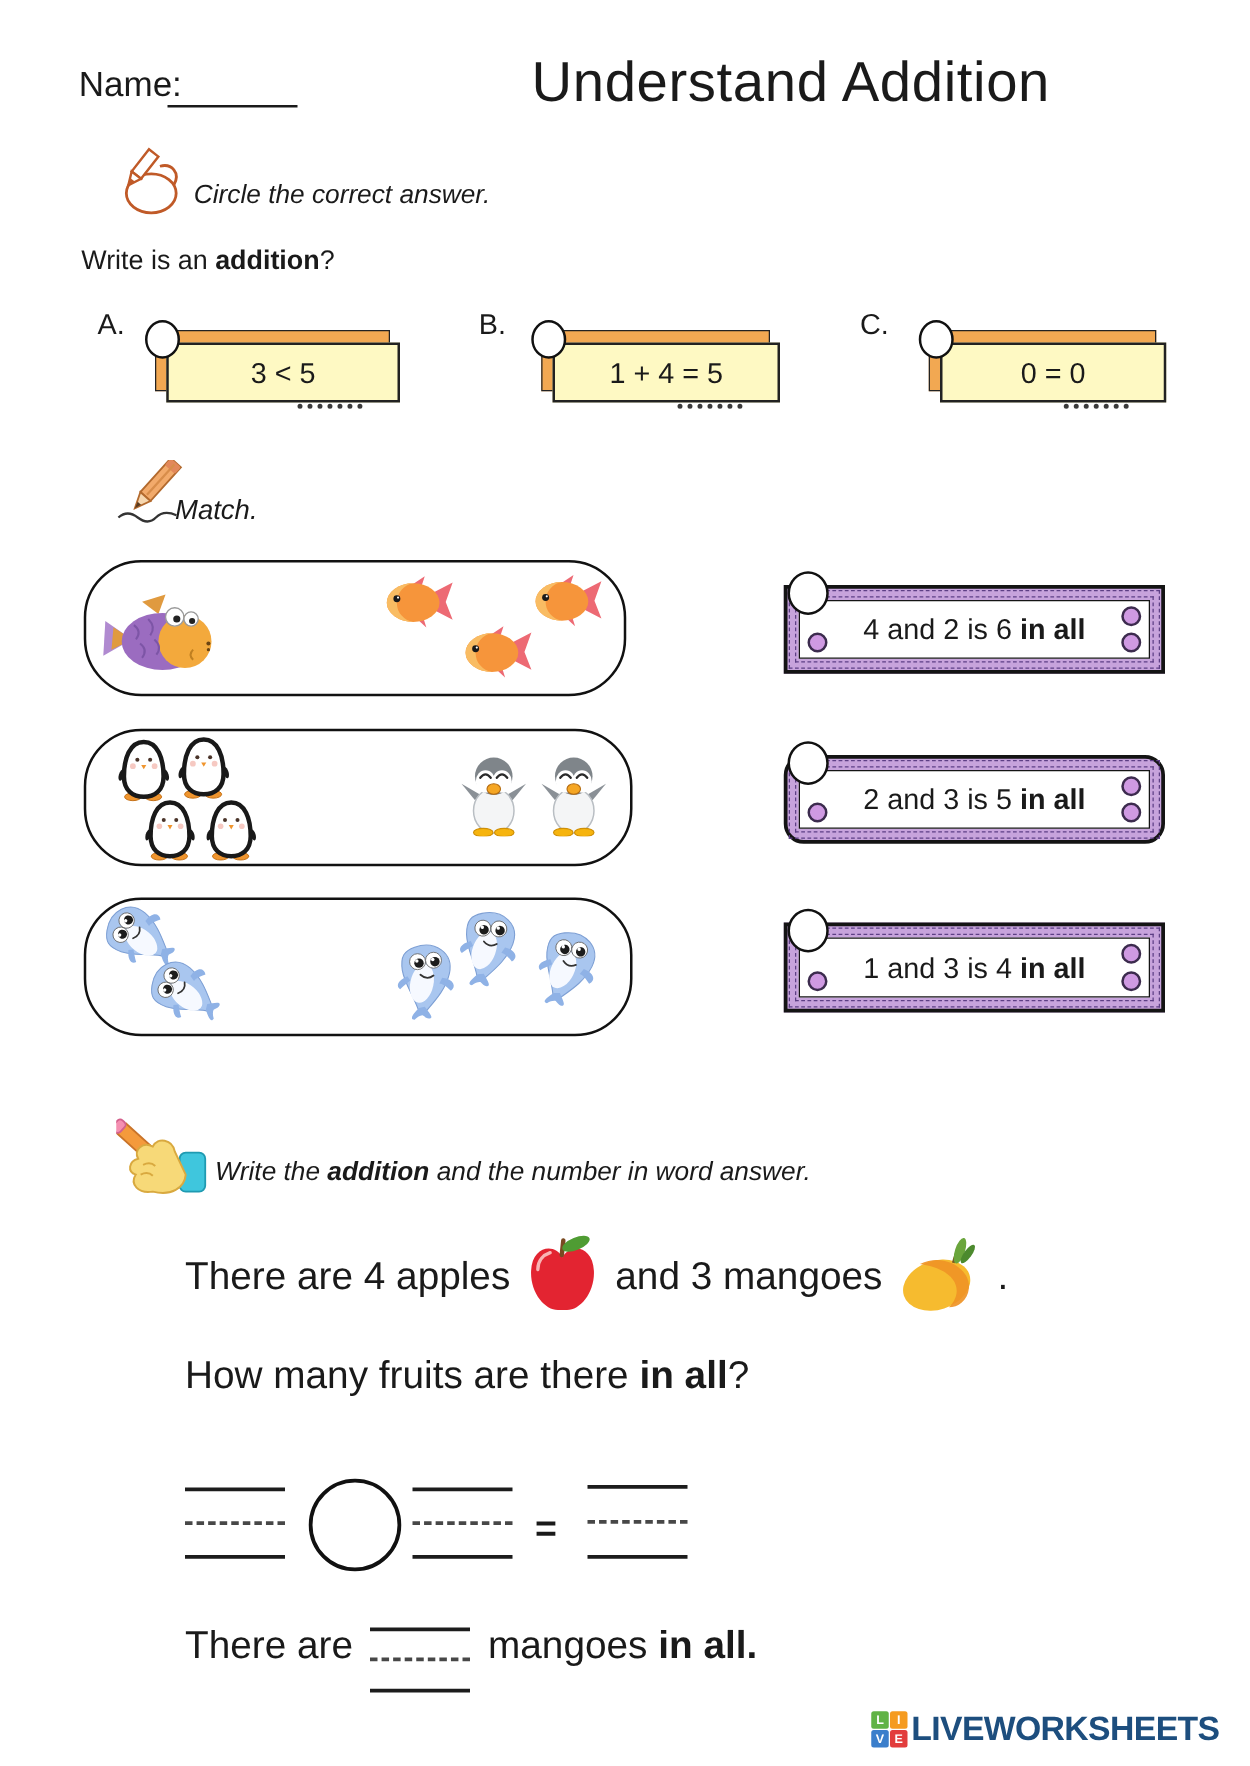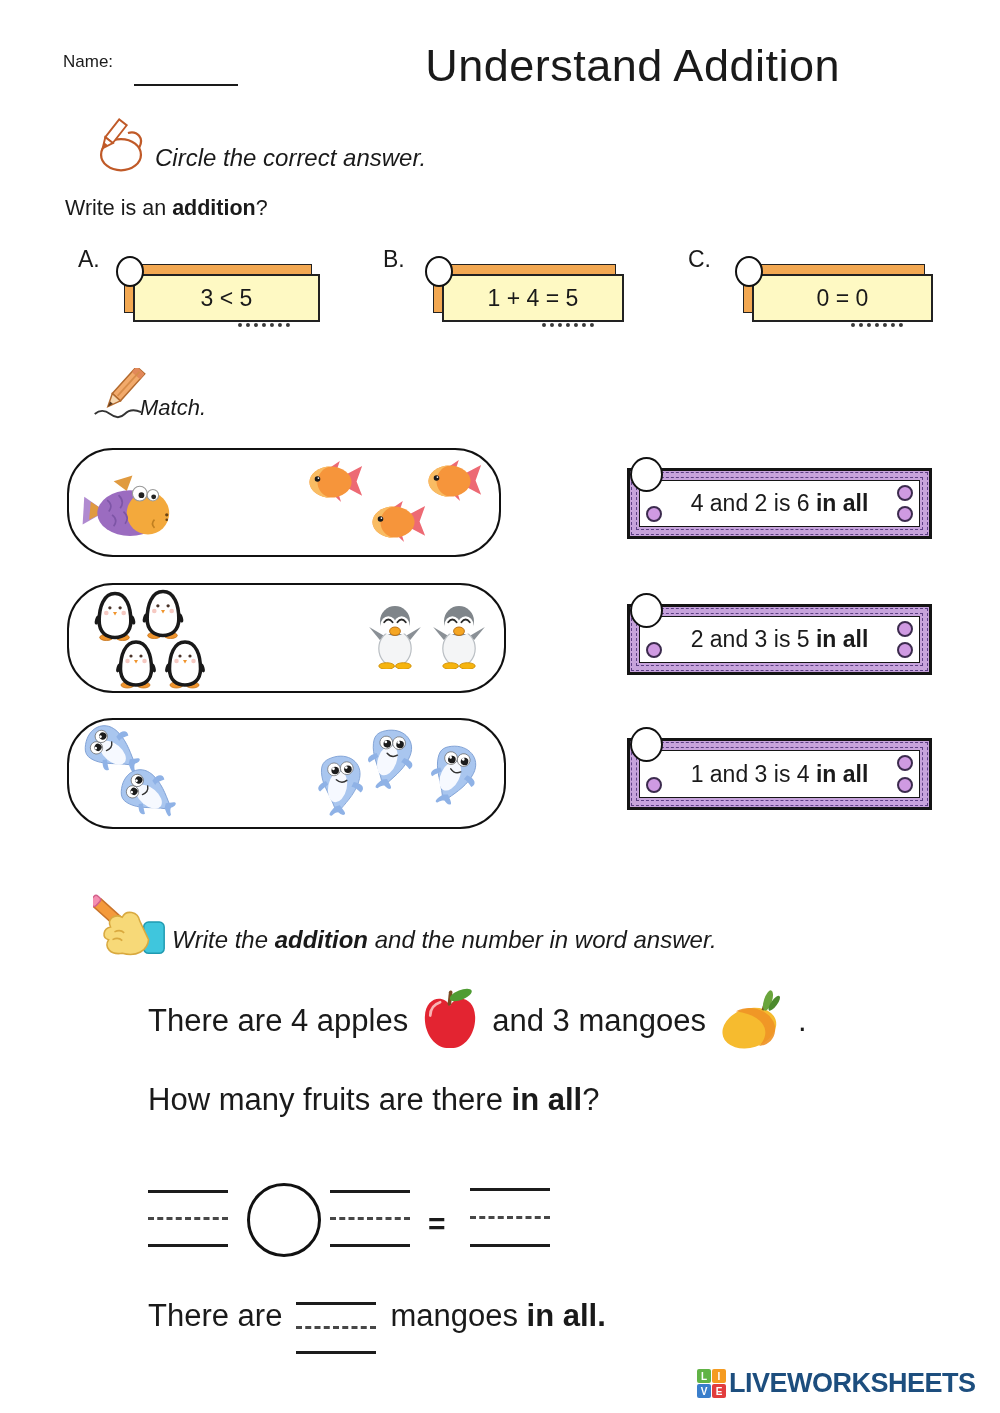--- a/index.html
+++ b/index.html
@@ -3,26 +3,26 @@
 <meta charset="utf-8">
 <style>
   html,body{margin:0;padding:0;background:#fff;}
   .page{position:relative;width:1000px;height:1413px;background:#ffffff;overflow:hidden;
         font-family:"Liberation Sans", sans-serif;color:#1a1a1a;}
   .abs{position:absolute;}
   .it{font-style:italic;}
   .b{font-weight:bold;}
 
   
-  .name-label{left:63px;top:52px;font-size:17px;}
+  .name-label{left:63px;top:52px;font-size:28px;}
   .name-line{left:134px;top:84px;width:104px;border-bottom:2.5px solid #1a1a1a;height:0;}
   .title{left:0;top:40px;width:840px;text-align:right;font-size:45px;letter-spacing:.5px;}
 
   
-  .instr{font-size:24px;font-style:italic;}
+  .instr{font-size:21px;font-style:italic;}
 
   
   .opt-letter{font-size:23px;top:246px;}
   .tag{position:absolute;height:64px;}
   .tag .bar-h{position:absolute;left:22px;top:6px;right:8px;height:10px;background:#f2a852;border:1.6px solid #222;}
   .tag .bar-v{position:absolute;left:9px;top:22px;width:10px;height:31px;background:#f2a852;border:1.6px solid #222;}
   .tag .box{position:absolute;left:18px;top:16px;right:0;height:44px;background:#fef9c3;border:2px solid #222;
             display:flex;align-items:center;justify-content:center;font-size:23px;}
   .tag .sel-circle{position:absolute;left:1px;top:-2px;width:24px;height:27px;border-radius:50%;
             background:#fff;border:2.2px solid #111;z-index:2;}
@@ -254,21 +254,21 @@
     <div class="stitch-outer"></div>
     <div class="inner">
       <span>4 and 2 is 6 </span>&nbsp;<span class="b">in all</span>
     </div>
     <div class="rivet tr"></div>
     <div class="rivet br"></div>
     <div class="rivet bl"></div>
     <div class="connector"></div>
   </div>
 
-  <div class="mlabel" style="left:627px;top:604px;height:71px;">
+  <div class="mlabel" style="left:627px;top:604px;height:71px;border-radius:16px;">
     <div class="stitch-outer"></div>
     <div class="inner">
       <span>2 and 3 is 5 </span>&nbsp;<span class="b">in all</span>
     </div>
     <div class="rivet tr"></div>
     <div class="rivet br"></div>
     <div class="rivet bl"></div>
     <div class="connector"></div>
   </div>
 

